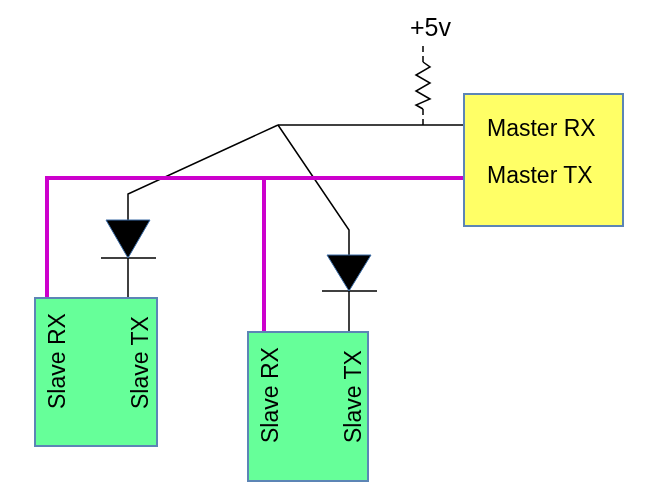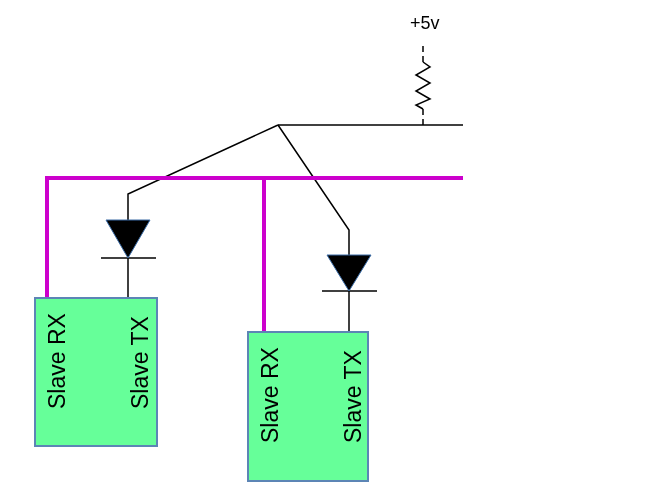--- a/index.html
+++ b/index.html
@@ -49,21 +49,21 @@
     white-space: nowrap;
     transform: rotate(-90deg);
     transform-origin: 0 0;
     top: 110px;
   }
   .vlabel.rx { left: 8px; }
   .vlabel.tx { left: 91px; }
   .power-label {
     position: absolute;
     left: 410px; top: 13px;
-    font-size: 18px;
+    font-size: 25px;
     white-space: nowrap;
   }
 </style>
 </head>
 <body>
 
 <div class="canvas">
 
   <svg class="wires" width="660" height="500" viewBox="0 0 660 500" xmlns="http://www.w3.org/2000/svg">
 
@@ -85,20 +85,24 @@
 
     <polygon points="106,220 150,220 128,258" fill="#000000" stroke="#3a6ba5" stroke-width="1"></polygon>
     <polygon points="327,255 371,255 349,291" fill="#000000" stroke="#3a6ba5" stroke-width="1"></polygon>
 
     <g stroke="#cc00cc" stroke-width="4" fill="none">
       <polyline points="47,297 47,178 463,178"></polyline>
       <line x1="264" y1="180" x2="264" y2="331"></line>
     </g>
   </svg>
 
+  <div class="box master-box">
+    <div class="master-label rx">Master RX</div>
+    <div class="master-label tx">Master TX</div>
+  </div>
 
   <div class="box slave-box s1">
     <div class="vlabel rx">Slave RX</div>
     <div class="vlabel tx">Slave TX</div>
   </div>
 
   <div class="box slave-box s2">
     <div class="vlabel rx">Slave RX</div>
     <div class="vlabel tx">Slave TX</div>
   </div>

